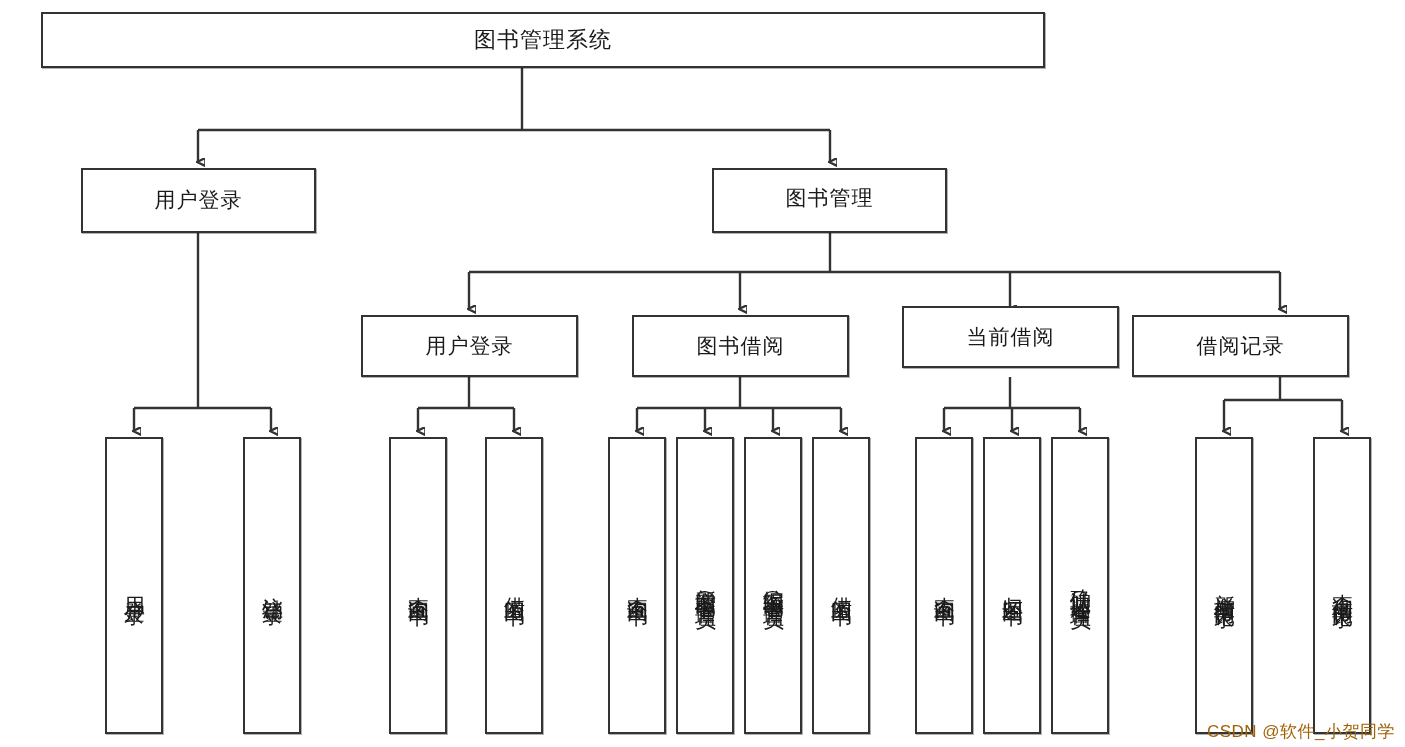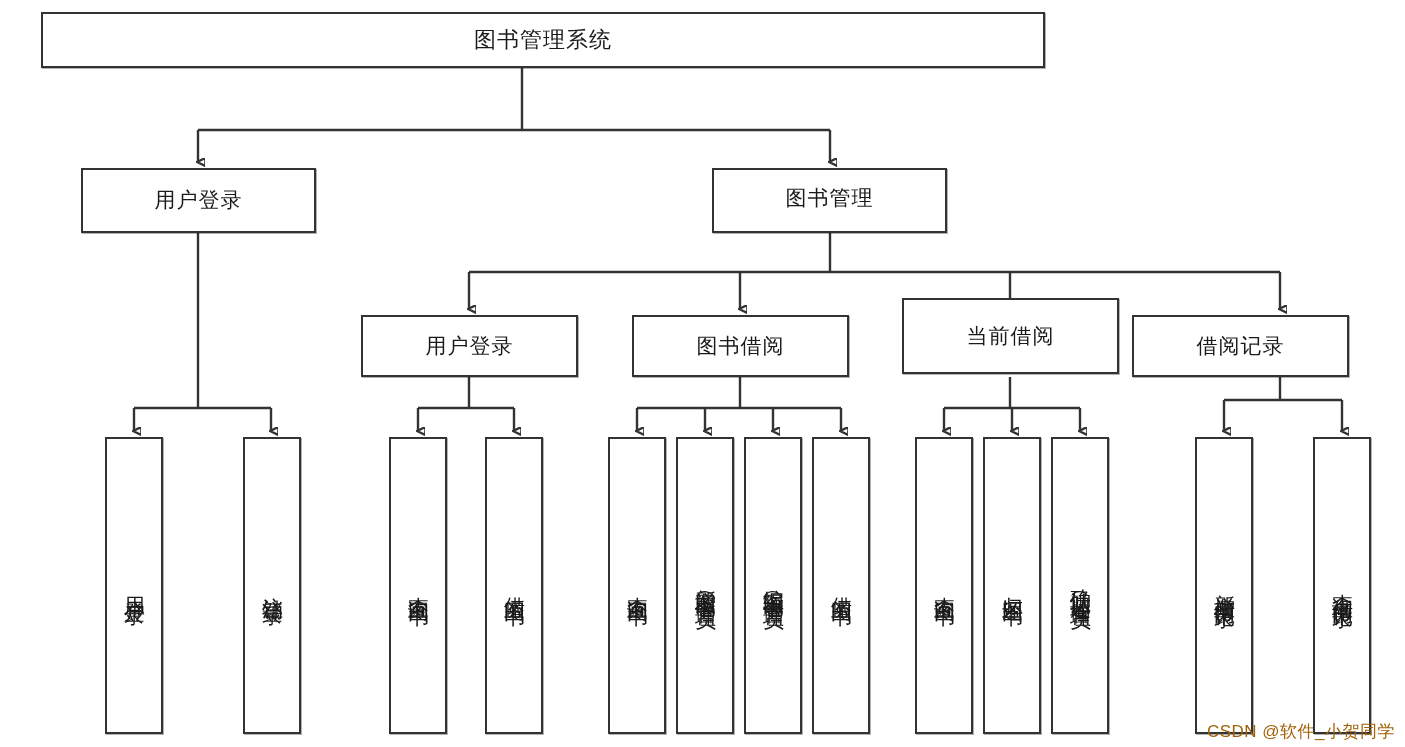--- a/index.html
+++ b/index.html
@@ -132,21 +132,21 @@
   <div class="node h" style="left:712px; top:168px; width:235px; height:65px;font-family:Liberation Mono, monospace;">
     <span>图书管理</span>
   </div>
 
   <div class="node h" style="left:361px; top:315px; width:217px; height:62px;">
     <span>用户登录</span>
   </div>
   <div class="node h" style="left:632px; top:315px; width:217px; height:62px;">
     <span>图书借阅</span>
   </div>
-  <div class="node h" style="left:902px; top:298px; width:217px; height:76px;">
+  <div class="node h" style="left:902px; top:306px; width:217px; height:62px;">
     <span>当前借阅</span>
   </div>
   <div class="node h" style="left:1132px; top:315px; width:217px; height:62px;">
     <span>借阅记录</span>
   </div>
 
   <div class="node v" style="left:105px; top:437px; width:58px; height:297px;">
     <span>用户登录</span>
   </div>
   <div class="node v" style="left:243px; top:437px; width:58px; height:297px;">

